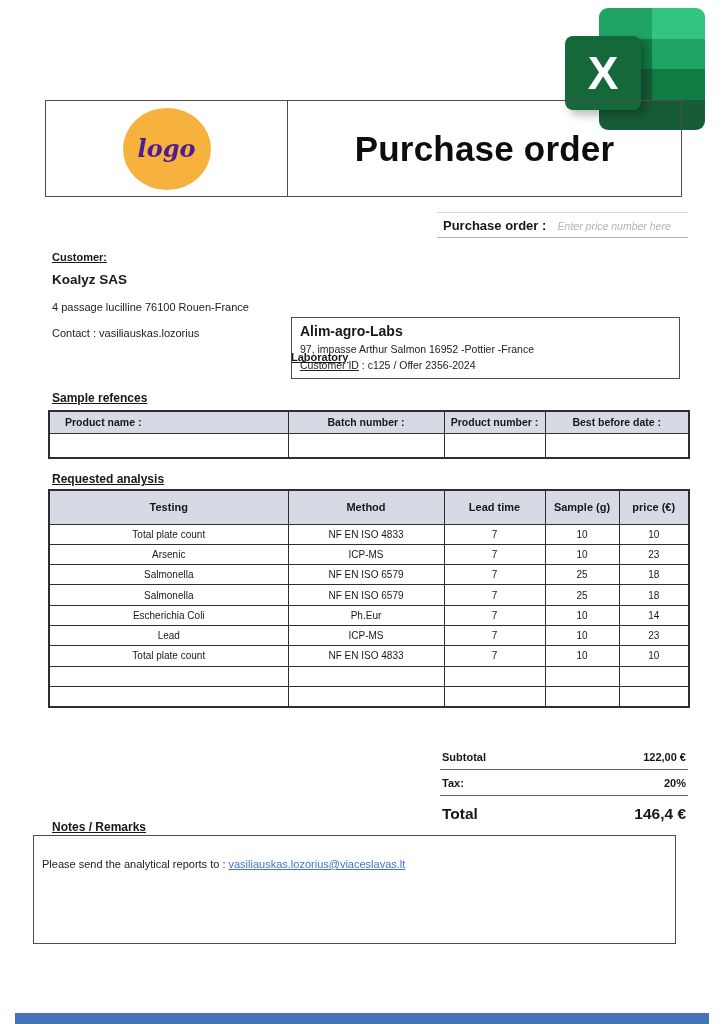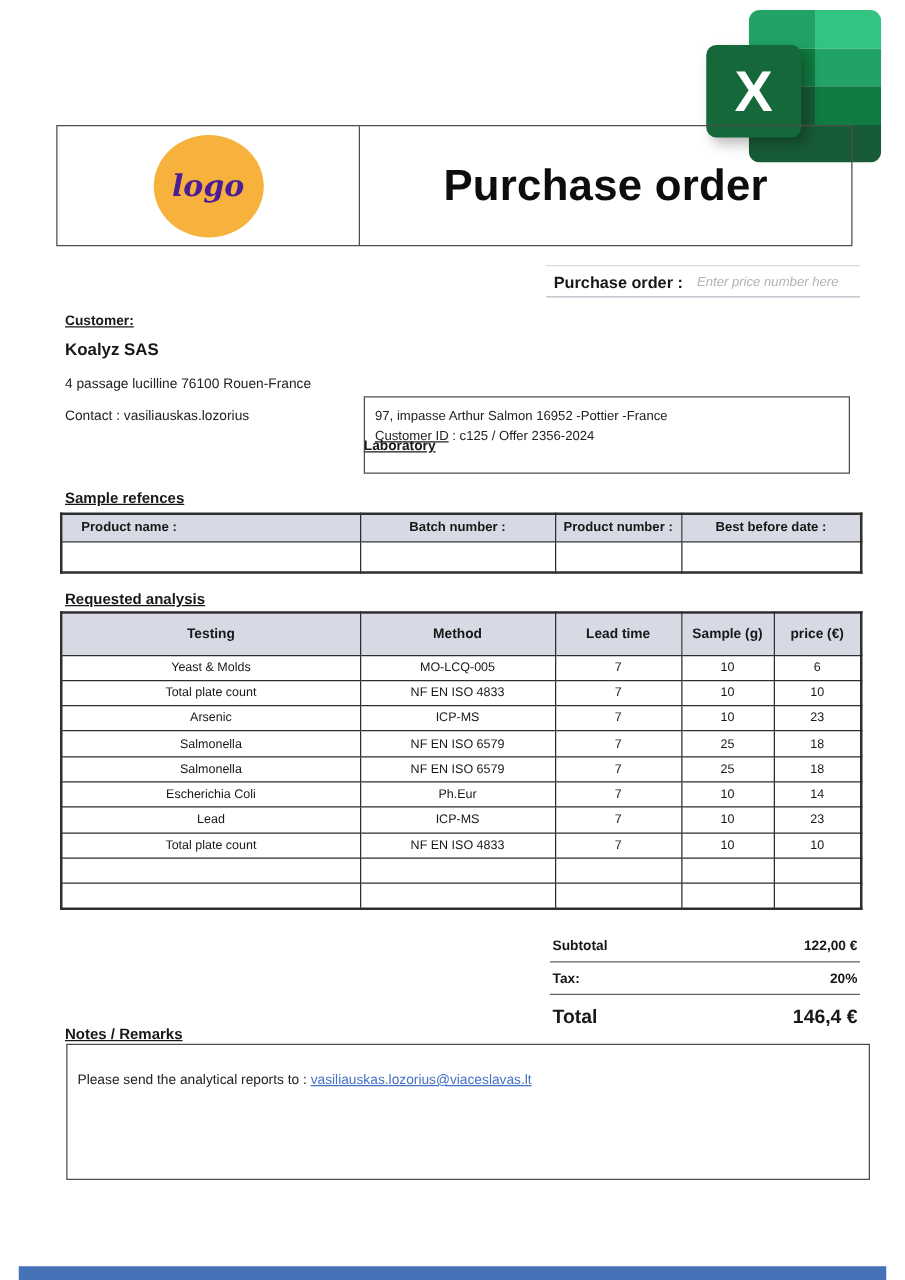--- a/index.html
+++ b/index.html
@@ -70,21 +70,21 @@
 
   
   .totals { position:absolute; left:440px; top:744px; width:248px; }
   .tot-row { display:flex; justify-content:space-between; align-items:baseline; padding:7px 2px 6px 2px; border-bottom:1.5px solid #5f6368; }
   .tot-row span { font-size:11px; font-weight:bold; }
   .tot-row.grand { border-bottom:none; padding-top:9px; }
   .tot-row.grand span { font-size:15.5px; font-weight:800; }
 
   
   .notes-title { top:820px; }
-  .notes-box { position:absolute; left:53px; top:835px; width:643px; height:109px; border:1.5px solid #4d4d4d; padding:22px 8px; }
+  .notes-box { position:absolute; left:33px; top:835px; width:643px; height:109px; border:1.5px solid #4d4d4d; padding:22px 8px; }
   .notes-text { font-size:11px; color:#222; }
   .email-link { color:#4472C4; text-decoration:underline; cursor:pointer; }
 
   
   .footer-bar { position:absolute; left:15px; right:15px; bottom:0; height:11px; background:#4673B8; }
 </style>
 </head>
 <body>
 
 <div class="page">
@@ -123,20 +123,21 @@
 
   <div class="order-info">
     <div class="oi-row">
       <span class="oi-label">Purchase order :</span>
       <span class="oi-value placeholder">Enter price number here</span>
     </div>
   </div>
 
   <div class="lab-label label-u section-anchor" style="position: absolute; top: 303px; left: 291px;">Laboratory</div>
   <div class="lab-box">
+    <div class="lab-name">Alim-agro-Labs</div>
     <div class="lab-line">97, impasse Arthur Salmon 16952 -Pottier -France</div>
     <div class="lab-line lab-cid"><u>Customer ID</u><span> : c125 / Offer 2356-2024</span></div>
   </div>
 
   <div class="section-title" style="top:391px;">Sample refences</div>
   <table class="samples-table">
     <colgroup>
         <col>
         <col>
         <col>
@@ -173,27 +174,20 @@
         <tr>
           <th>Testing</th>
           <th>Method</th>
           <th>Lead time</th>
           <th>Sample (g)</th>
           <th>price (€)</th>
         </tr>
       </thead>
     <tbody>
         <tr>
-          <td>Yeast &amp; Molds</td>
-          <td>MO-LCQ-005</td>
-          <td>7</td>
-          <td>10</td>
-          <td>6</td>
-        </tr>
-        <tr>
           <td>Total plate count</td>
           <td>NF EN ISO 4833</td>
           <td>7</td>
           <td>10</td>
           <td>10</td>
         </tr>
         <tr>
           <td>Arsenic</td>
           <td>ICP-MS</td>
           <td>7</td>

